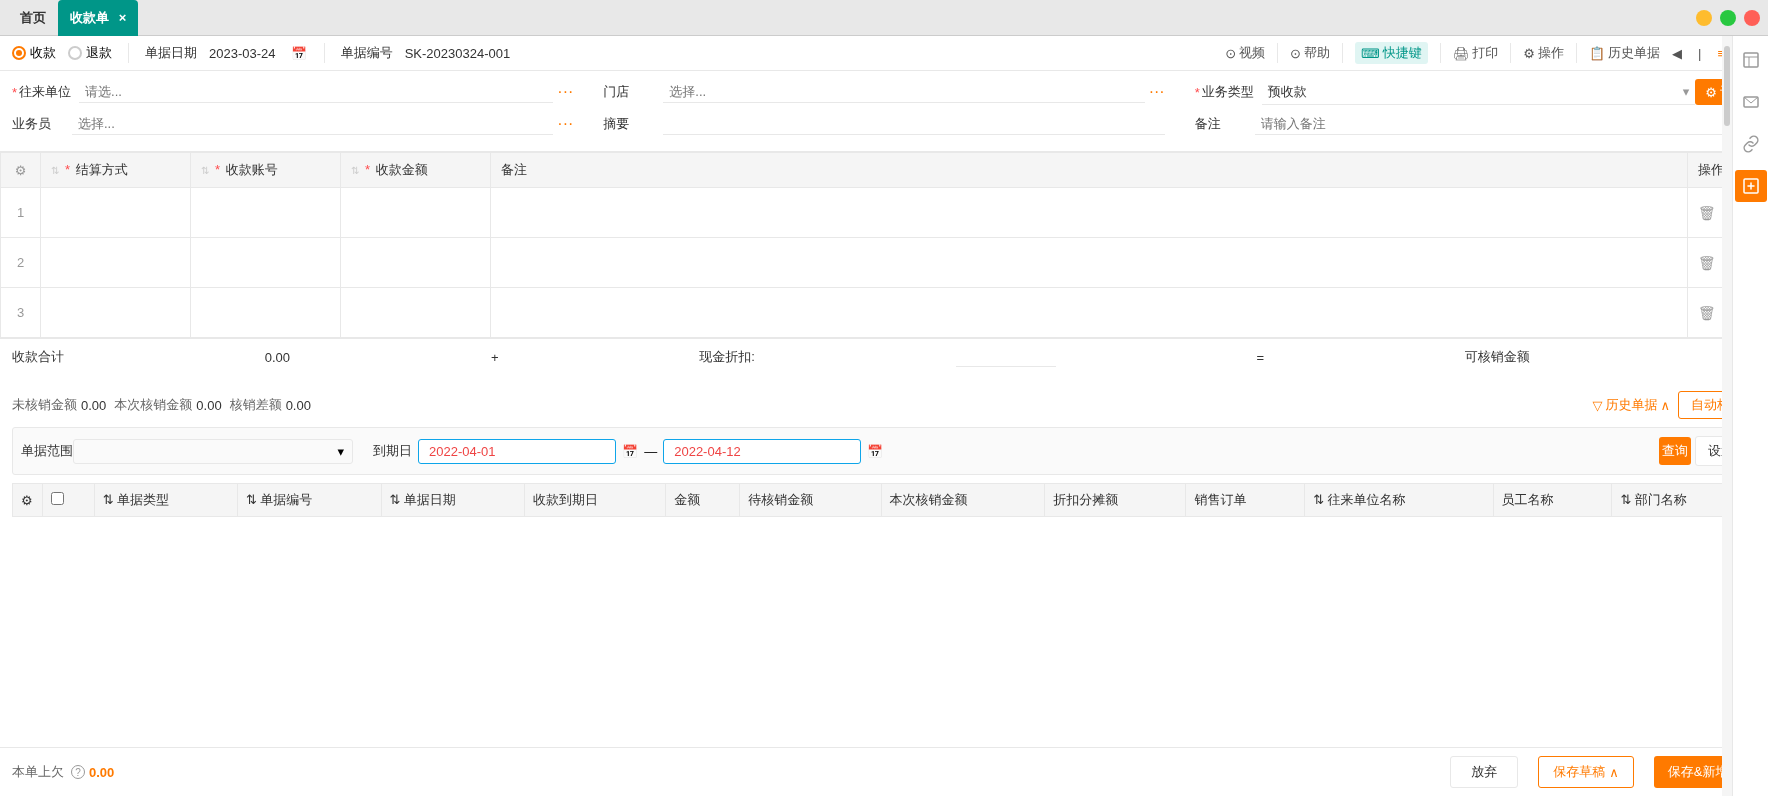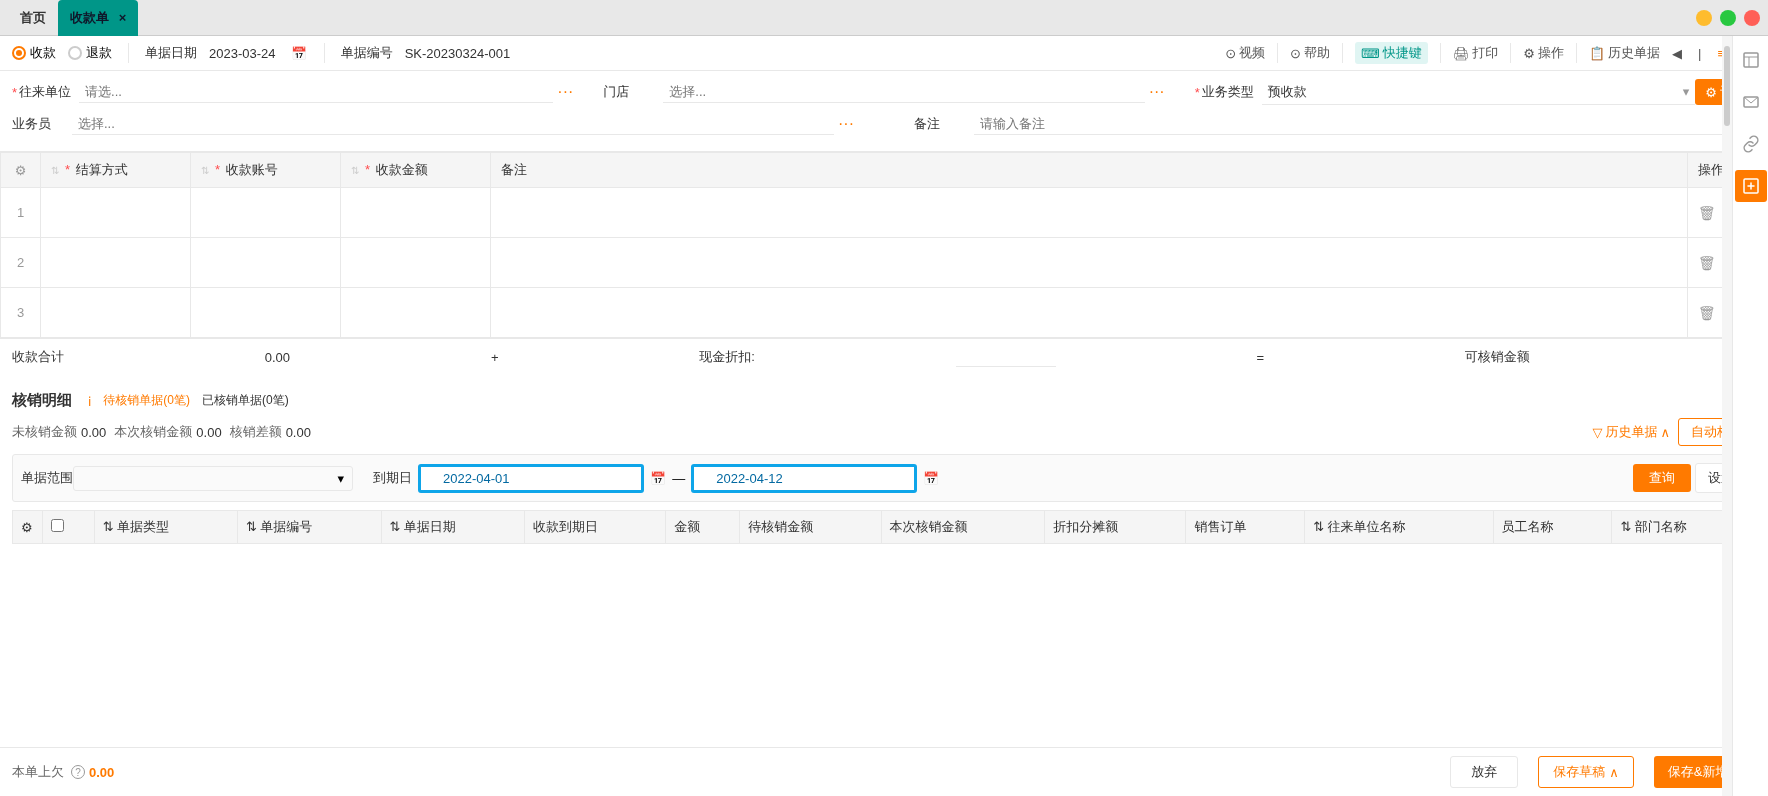--- a/index.html
+++ b/index.html
@@ -1,21 +1,21 @@
 <!DOCTYPE html>
 <html><head>
   <meta charset="utf-8">
   <style>
     * { box-sizing: border-box; margin: 0; padding: 0; font-family: 'Microsoft YaHei', Arial, sans-serif; font-size: 13px; }
     body { background: #f0f2f5; width: 1768px; height: 796px; overflow: hidden; }
     
     
     .tab-bar { display: flex; align-items: center; background: #e8e8e8; height: 36px; padding: 0 8px; border-bottom: 1px solid #ccc; font-weight: bold; }
     .tab-item { padding: 0 12px; height: 36px; line-height: 36px; cursor: pointer; color: #333; }
-    .tab-item.active { background: #009688; color: #0f172a; border-radius: 4px 4px 0 0; }
+    .tab-item.active { background: #009688; color: #ffffff; border-radius: 4px 4px 0 0; }
     .tab-close { margin-left: 6px; cursor: pointer; }
     .window-controls { margin-left: auto; display: flex; gap: 8px; }
     .win-btn { width: 16px; height: 16px; border-radius: 50%; cursor: pointer; border: none; }
     .win-close { background: #ff5f57; }
     .win-min { background: #febc2e; }
     .win-max { background: #28c840; }
 
     
     .main-container { background: #fff; height: 760px; display: flex; flex-direction: column; }
 
@@ -81,22 +81,22 @@
     .stat-label { color: #666; }
     .stat-value { color: #333; }
     .filter-btn { margin-left: auto; color: #ff7a00; cursor: pointer; display: flex; align-items: center; gap: 3px; }
     .auto-btn { background: #fff; border: 1px solid #ff7a00; color: #ff7a00; padding: 4px 12px; border-radius: 3px; cursor: pointer; }
 
     .filter-row { display: flex; align-items: center; gap: 0; padding: 8px; background: #fafafa; border: 1px solid #e8e8e8; border-radius: 3px; margin-bottom: 8px; }
     .filter-label { color: #333; white-space: nowrap; }
     .filter-select { flex: 0 0 280px; border: 1px solid #e8e8e8; padding: 4px 8px; border-radius: 3px; display: flex; align-items: center; }
     .filter-select-text { flex: 1; color: #999; }
     .filter-date-group { display: flex; align-items: center; gap: 6px; margin-left: 20px; }
-    .filter-date-input { border: 3px solid #0ea5e9; padding: 4px 22px; border-radius: 3px; color: #0369a1; }
-    .query-btn { background: #ff7a00; color: #fff; border: none; padding: 5px 16px; border-radius: 3px; cursor: pointer; margin-left: auto; }
+    .filter-date-input { border: 1px solid #0ea5e9; padding: 4px 10px; border-radius: 3px; color: #ef4444; }
+    .query-btn { background: #ff7a00; color: #fff; border: none; padding: 5px 3px; border-radius: 3px; cursor: pointer; margin-left: auto; }
     .set-btn { background: #fff; border: 1px solid #e8e8e8; color: #333; padding: 5px 12px; border-radius: 3px; cursor: pointer; margin-left: 4px; }
 
     
     .bottom-table { width: 100%; border-collapse: collapse; flex: 1; }
     .bottom-table th { background: #f5f5f5; padding: 7px 8px; text-align: left; border: 1px solid #e8e8e8; font-weight: normal; color: #333; white-space: nowrap; font-size: 12px; }
     .th-checkbox { width: 30px; text-align: center; }
     .checkbox-input { cursor: pointer; }
 
     
     .page-footer { display: flex; align-items: center; padding: 8px 12px; background: #fff; border-top: 1px solid #e8e8e8; }
@@ -226,20 +226,24 @@
     </div>
     <div class="form-row">
 
       <div class="form-field" style="flex:2;">
         <span class="form-label">业务员</span>
         <input class="form-input" type="text" placeholder="选择..." style="">
         <span class="more-btn">···</span>
       </div>
       <div class="field-sep"></div>
 
+      <div class="form-field" style="flex:2;">
+        <span class="form-label">摘要</span>
+        <input class="form-input" type="text" style="">
+      </div>
       <div class="field-sep"></div>
 
       <div class="form-field" style="flex:2;">
         <span class="form-label">备注</span>
         <input class="form-input" type="text" placeholder="请输入备注" style="">
       </div>
     </div>
   </div>
 
   <div class="table-section">
@@ -321,26 +325,20 @@
     <span class="summary-value">0.00</span>
     <span class="summary-text">+</span>
     <span class="summary-text">现金折扣:</span>
     <input class="discount-input" type="text" style="">
     <span class="summary-text">=</span>
     <span class="summary-text">可核销金额</span>
     <span class="summary-orange">0.00</span>
   </div>
 
   <div class="verify-section">
-    <div class="verify-header">
-      <span class="verify-title">核销明细</span>
-      <span class="info-icon">ℹ</span>
-      <span class="tab-link">待核销单据(0笔)</span>
-      <span class="tab-link-inactive">已核销单据(0笔)</span>
-    </div>
 
     <div class="verify-stats">
       <div class="stat-item">
         <span class="stat-label">未核销金额</span>
         <span class="stat-value">0.00</span>
       </div>
       <div class="stat-item">
         <span class="stat-label">本次核销金额</span>
         <span class="stat-value">0.00</span>
       </div>

